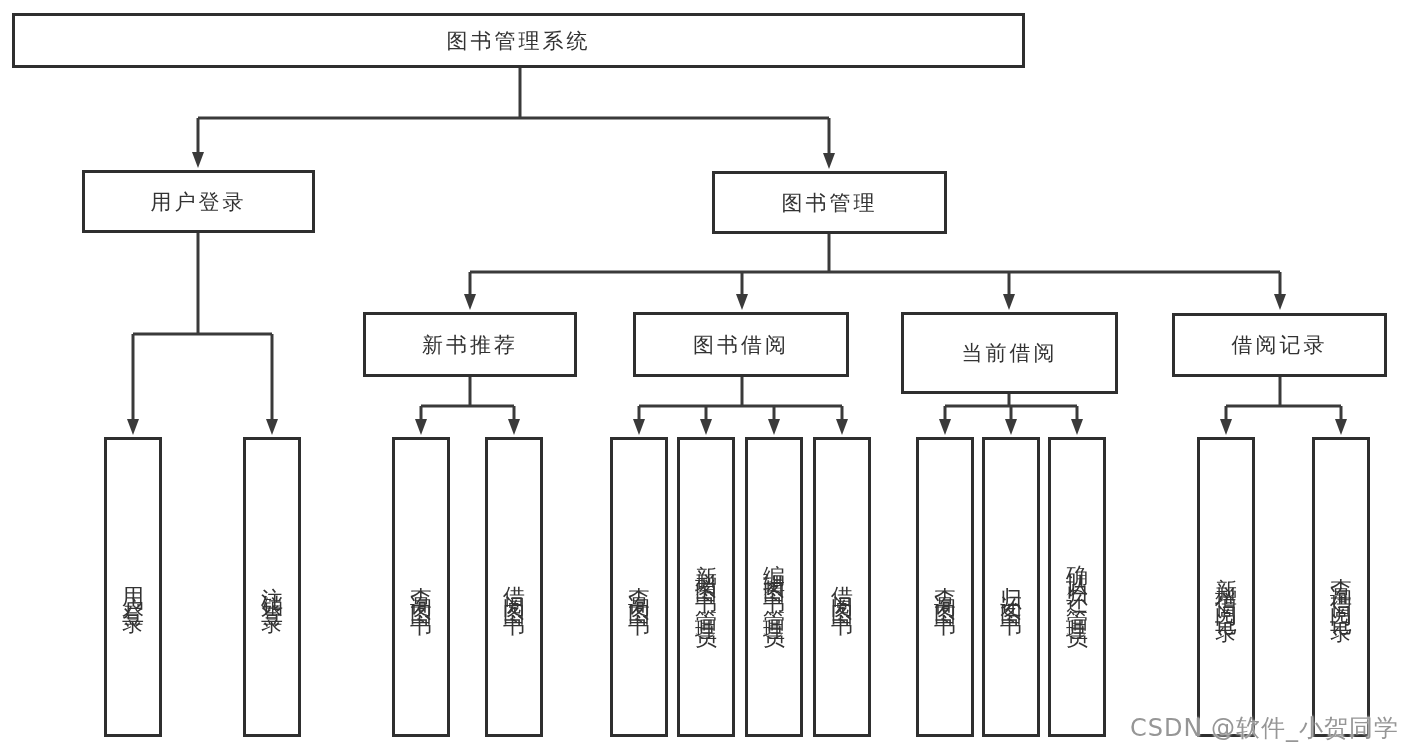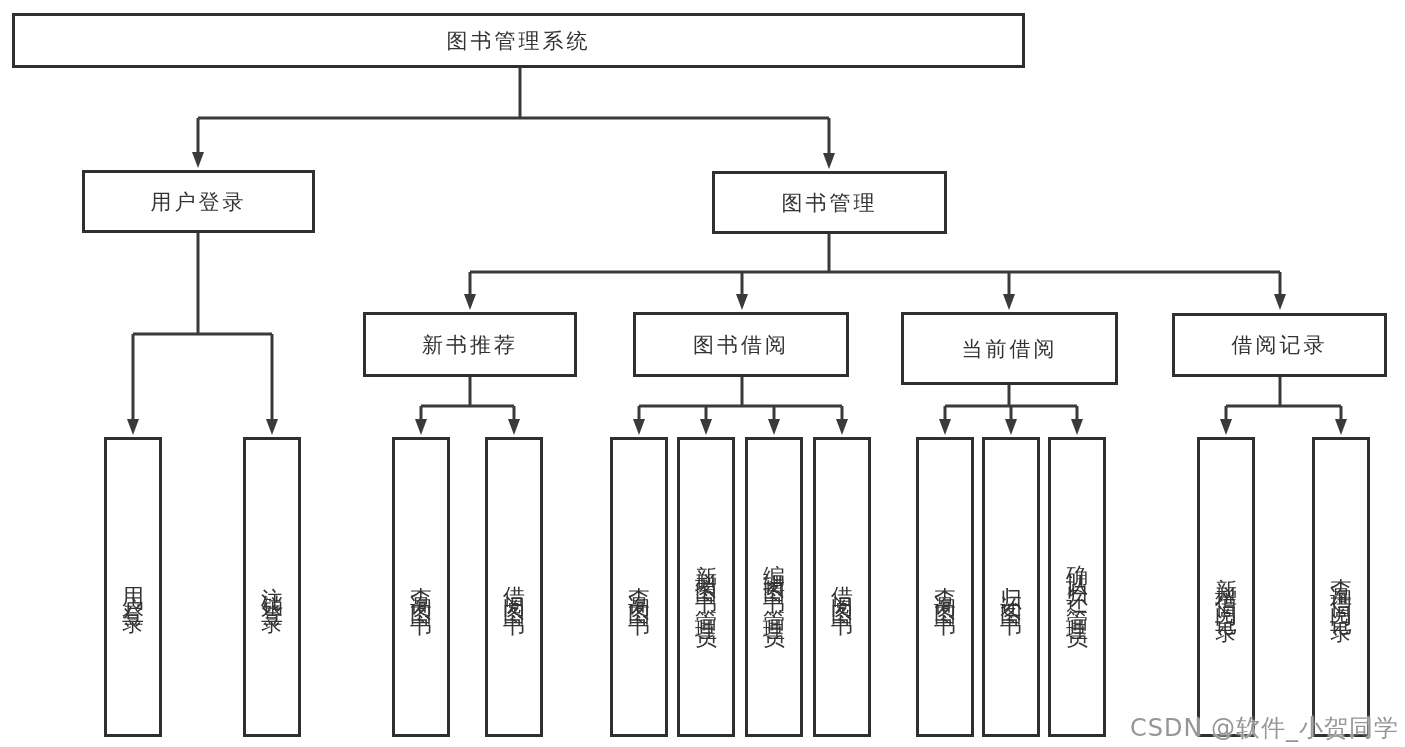--- a/index.html
+++ b/index.html
@@ -125,21 +125,21 @@
   <div class="box" style="left:363px;top:312px;width:214px;height:65px;">
     <span class="hlabel">新书推荐</span>
   </div>
 
   <div class="box" style="left:712px;top:171px;width:235px;height:63px;">
     <span class="hlabel">图书管理</span>
   </div>
   <div class="box" style="left:633px;top:312px;width:216px;height:65px;">
     <span class="hlabel">图书借阅</span>
   </div>
-  <div class="box" style="left:901px;top:312px;width:217px;height:73px;">
+  <div class="box" style="left:901px;top:312px;width:217px;height:82px;">
     <span class="hlabel">当前借阅</span>
   </div>
   <div class="box" style="left:1172px;top:313px;width:215px;height:64px;">
     <span class="hlabel">借阅记录</span>
   </div>
 
   <div class="box leaf" style="left:104px;top:437px;width:58px;height:300px;">
     <span class="vlabel">用户登录</span>
   </div>
   <div class="box leaf" style="left:243px;top:437px;width:58px;height:300px;">

